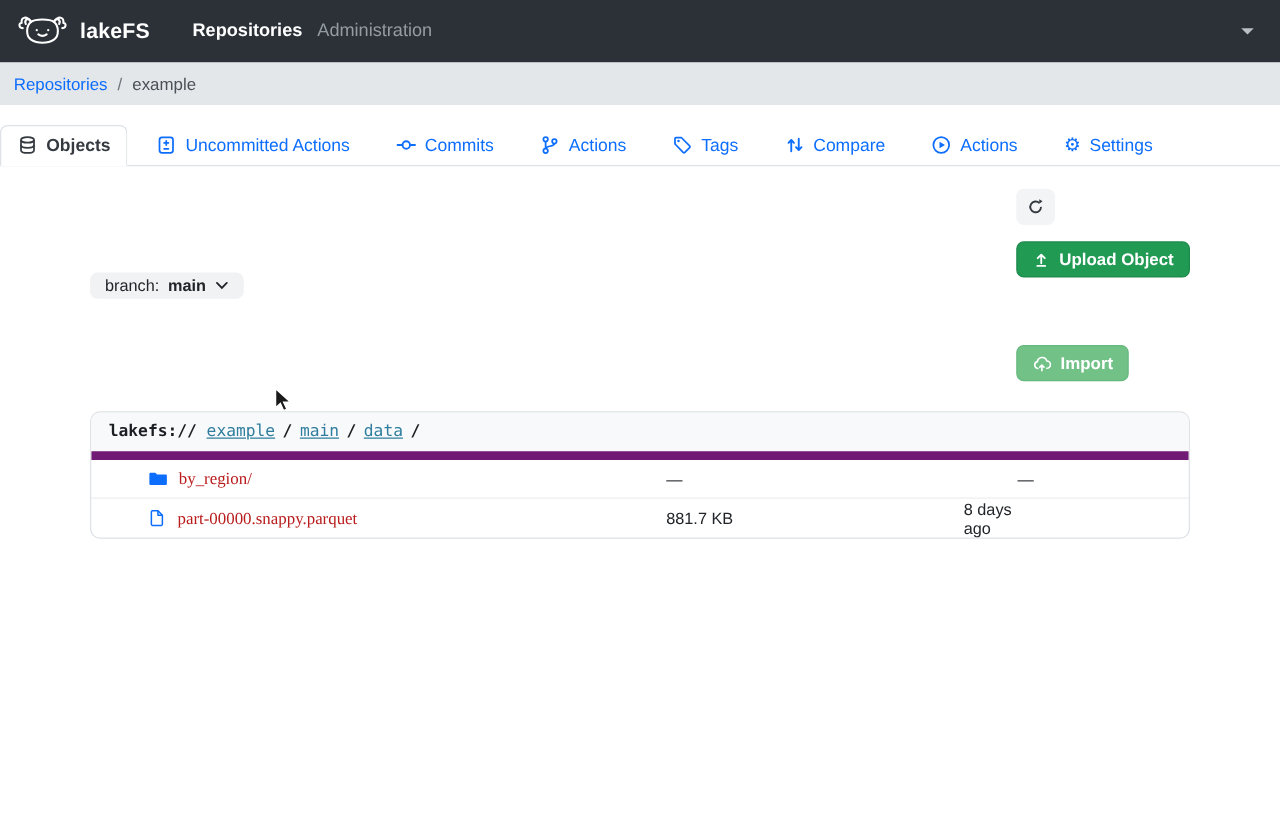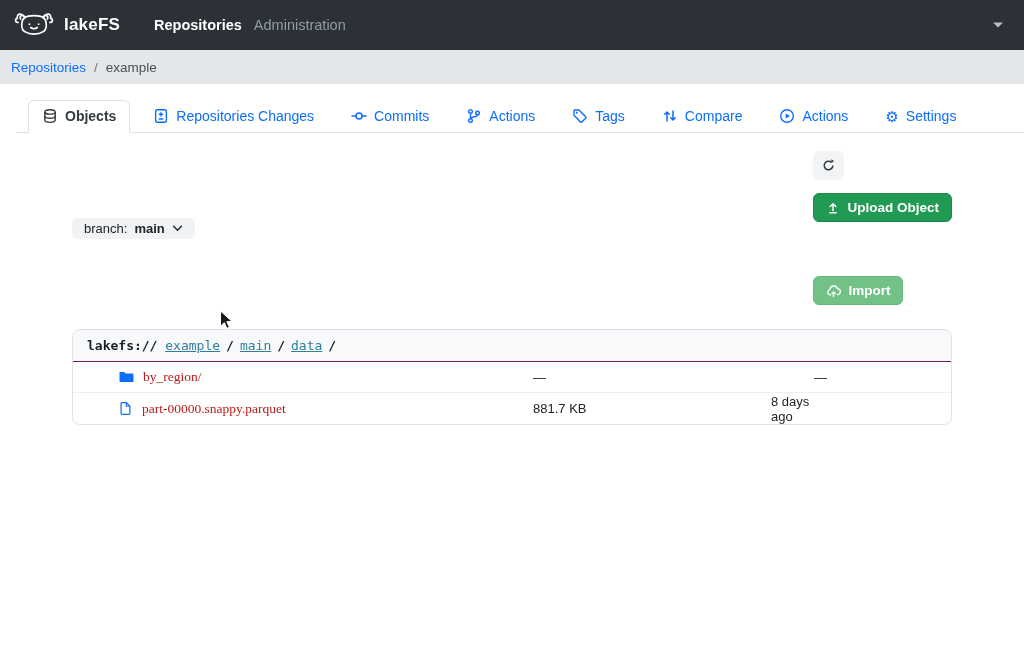--- a/index.html
+++ b/index.html
@@ -51,22 +51,21 @@
   .crumb-link { color: #0d6efd; text-decoration: none; cursor: pointer; }
   .crumb-sep { color: #6c757d; margin: 0 8px; }
   .crumb-current { color: #495057; }
 
   
   .tabs {
     display: flex;
     align-items: flex-start;
     border-bottom: 1px solid #dee2e6;
     margin-top: 16px;
-    padding-left: 12px;
-    margin-left: 16px;
+    padding-left: 0;
   }
   .tab {
     display: flex;
     align-items: center;
     gap: 7px;
     padding: 7px 13px 8px;
     font-size: 14px;
     color: #0d6efd;
     border: 1px solid transparent;
     border-radius: 6px 6px 0 0;
@@ -132,21 +131,21 @@
   
   .table-card {
     margin: 24px 72px 0;
     border: 1px solid #dee2e6;
     border-radius: 8px;
     background: #fff;
     overflow: hidden;
   }
   .uri-bar {
     background: #f8f9fa;
-    border-bottom: 1px solid #701a75;
+    border-bottom: 7px solid #701a75;
     padding: 8px 14px;
     font-family: "DejaVu Sans Mono", "Liberation Mono", monospace;
     font-size: 13px;
     color: #1b1f23;
     display: flex;
     align-items: center;
     white-space: pre;
   }
   .uri-scheme { font-weight: 700; }
   .uri-link { color: #2f7e9f; text-decoration: underline; cursor: pointer; }
@@ -216,21 +215,21 @@
     </span>
     <span>Objects</span>
   </div>
   <div class="tab">
     <span class="ticon">
       <svg width="16" height="16" viewBox="0 0 16 16" fill="none" stroke="#0d6efd" stroke-width="1.4" stroke-linecap="round">
         <rect x="2.6" y="1.8" width="10.8" height="12.4" rx="2"></rect>
         <path d="M8 4.6 v3.4 M6.3 6.3 h3.4 M6.3 11 h3.4"></path>
       </svg>
     </span>
-    <span>Repositories Changes</span>
+    <span>Uncommitted Actions</span>
   </div>
   <div class="tab">
     <span class="ticon">
       <svg width="16" height="16" viewBox="0 0 16 16" fill="none" stroke="#0d6efd" stroke-width="1.5" stroke-linecap="round">
         <circle cx="8" cy="8" r="3"></circle>
         <path d="M1 8 h4 M11 8 h4"></path>
       </svg>
     </span>
     <span>Commits</span>
   </div>

